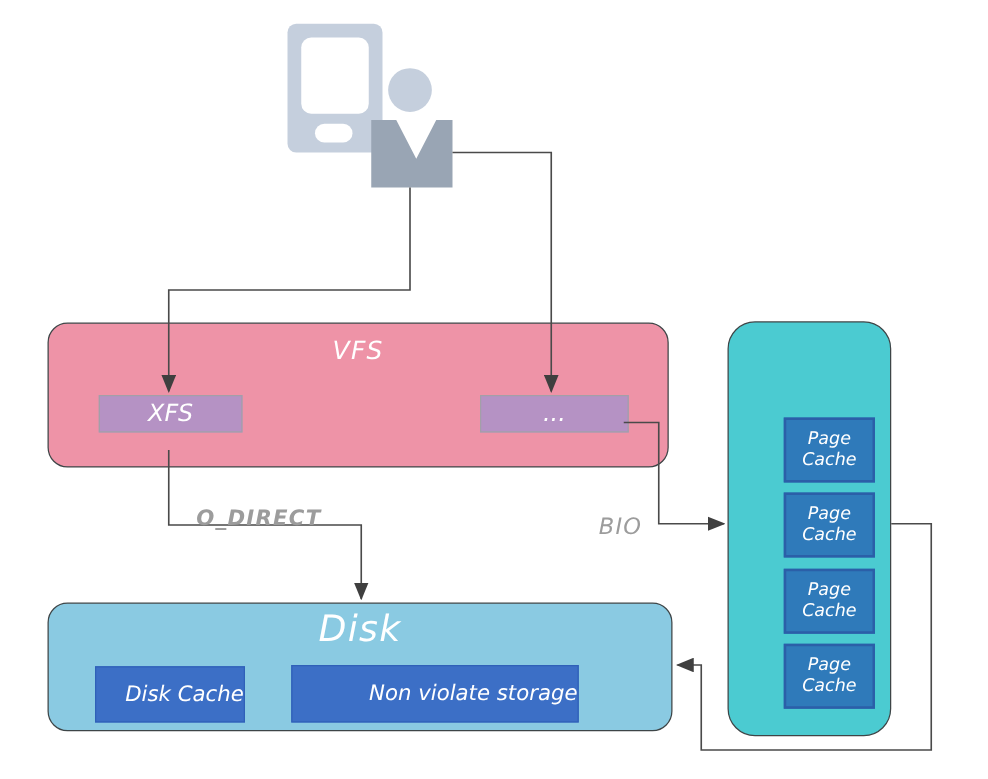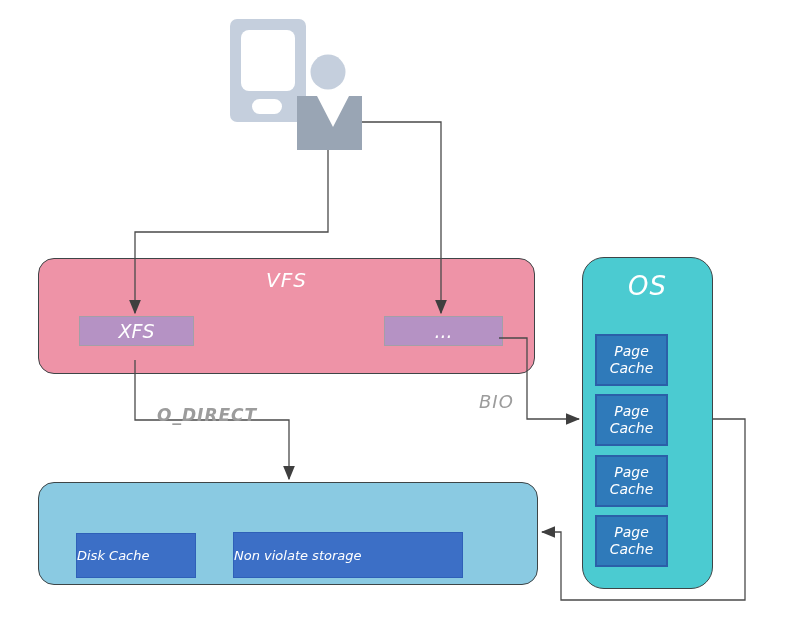--- a/index.html
+++ b/index.html
@@ -26,75 +26,75 @@
     position:absolute; top:57px; height:30px; background:var(--fs-fill);
     border:1px solid var(--fs-border); display:flex; align-items:center; justify-content:center;
     color:#ffffff; font-size:19px; box-sizing:border-box;
   }
   .fs-xfs{left:40px; width:115px;}
   .fs-ext4{left:192px; width:120px;}
   .fs-dots{left:345px; width:119px;}
   .os{left:582px; top:257px; width:131px; height:332px; border-radius:22px; background:var(--os-fill);}
   .os .panel-title{top:13px; font-size:26px;}
   .pagecache{
-    position:absolute; left:12px; width:73px; height:52px; background:var(--page-fill);
+    position:absolute; left:44px; width:73px; height:52px; background:var(--page-fill);
     border:2px solid var(--page-border); display:flex; align-items:center; justify-content:center;
     text-align:center; color:#ffffff; font-size:14px; line-height:1.2; box-sizing:border-box;
   }
   .pc0{top:76px;} .pc1{top:136px;} .pc2{top:197px;} .pc3{top:257px;}
   .disk{left:38px; top:482px; width:500px; height:103px; border-radius:16px; background:var(--disk-fill);}
   .disk .panel-title{top:3px; font-size:29px;}
   .storagebox{
     position:absolute; background:var(--storage-fill); border:1px solid var(--storage-border);
-    display:flex; align-items:center; justify-content:flex-start; color:#ffffff; font-size:13px;
+    display:flex; align-items:center; justify-content:flex-end; color:#ffffff; font-size:17px;
     box-sizing:border-box;
   }
   .diskcache{left:37px; top:50px; width:120px; height:45px;}
   .nvstorage{left:194px; top:49px; width:230px; height:46px;}
   .overlay{position:absolute; left:0; top:0; z-index:3; pointer-events:none;}
   .edge-label{
     position:absolute; z-index:4; color:var(--edge-label); font-style:italic;
     letter-spacing:1px;
   }
   .lbl-odirect{left:157px; top:405px; font-size:17px;font-weight:bold;}
-  .lbl-bio{left:479px; top:391px; font-size:18px;}
+  .lbl-bio{left:479px; top:411px; font-size:18px;}
   .edge{stroke:var(--line); stroke-width:1.3; fill:none;}
 </style>
 </head>
 <body>
 
 <div class="canvas">
 
   <div class="box panel vfs">
     <div class="panel-title">VFS</div>
     <div class="fsbox fs-xfs">
         <span>XFS</span>
       </div>
     <div class="fsbox fs-dots">
         <span>...</span>
       </div>
   </div>
 
   <div class="box panel os">
-    <div class="panel-title">OS</div>
     <div class="pagecache pc0">
         <span>Page Cache</span>
       </div>
     <div class="pagecache pc1">
         <span>Page Cache</span>
       </div>
     <div class="pagecache pc2">
         <span>Page Cache</span>
       </div>
     <div class="pagecache pc3">
         <span>Page Cache</span>
       </div>
   </div>
 
   <div class="box panel disk">
+    <div class="panel-title">Disk</div>
     <div class="storagebox diskcache">
         <span>Disk Cache</span>
       </div>
     <div class="storagebox nvstorage">
         <span>Non violate storage</span>
       </div>
   </div>
 
   <div class="edge-label lbl-odirect">O_DIRECT</div>
   <div class="edge-label lbl-bio">BIO</div>

